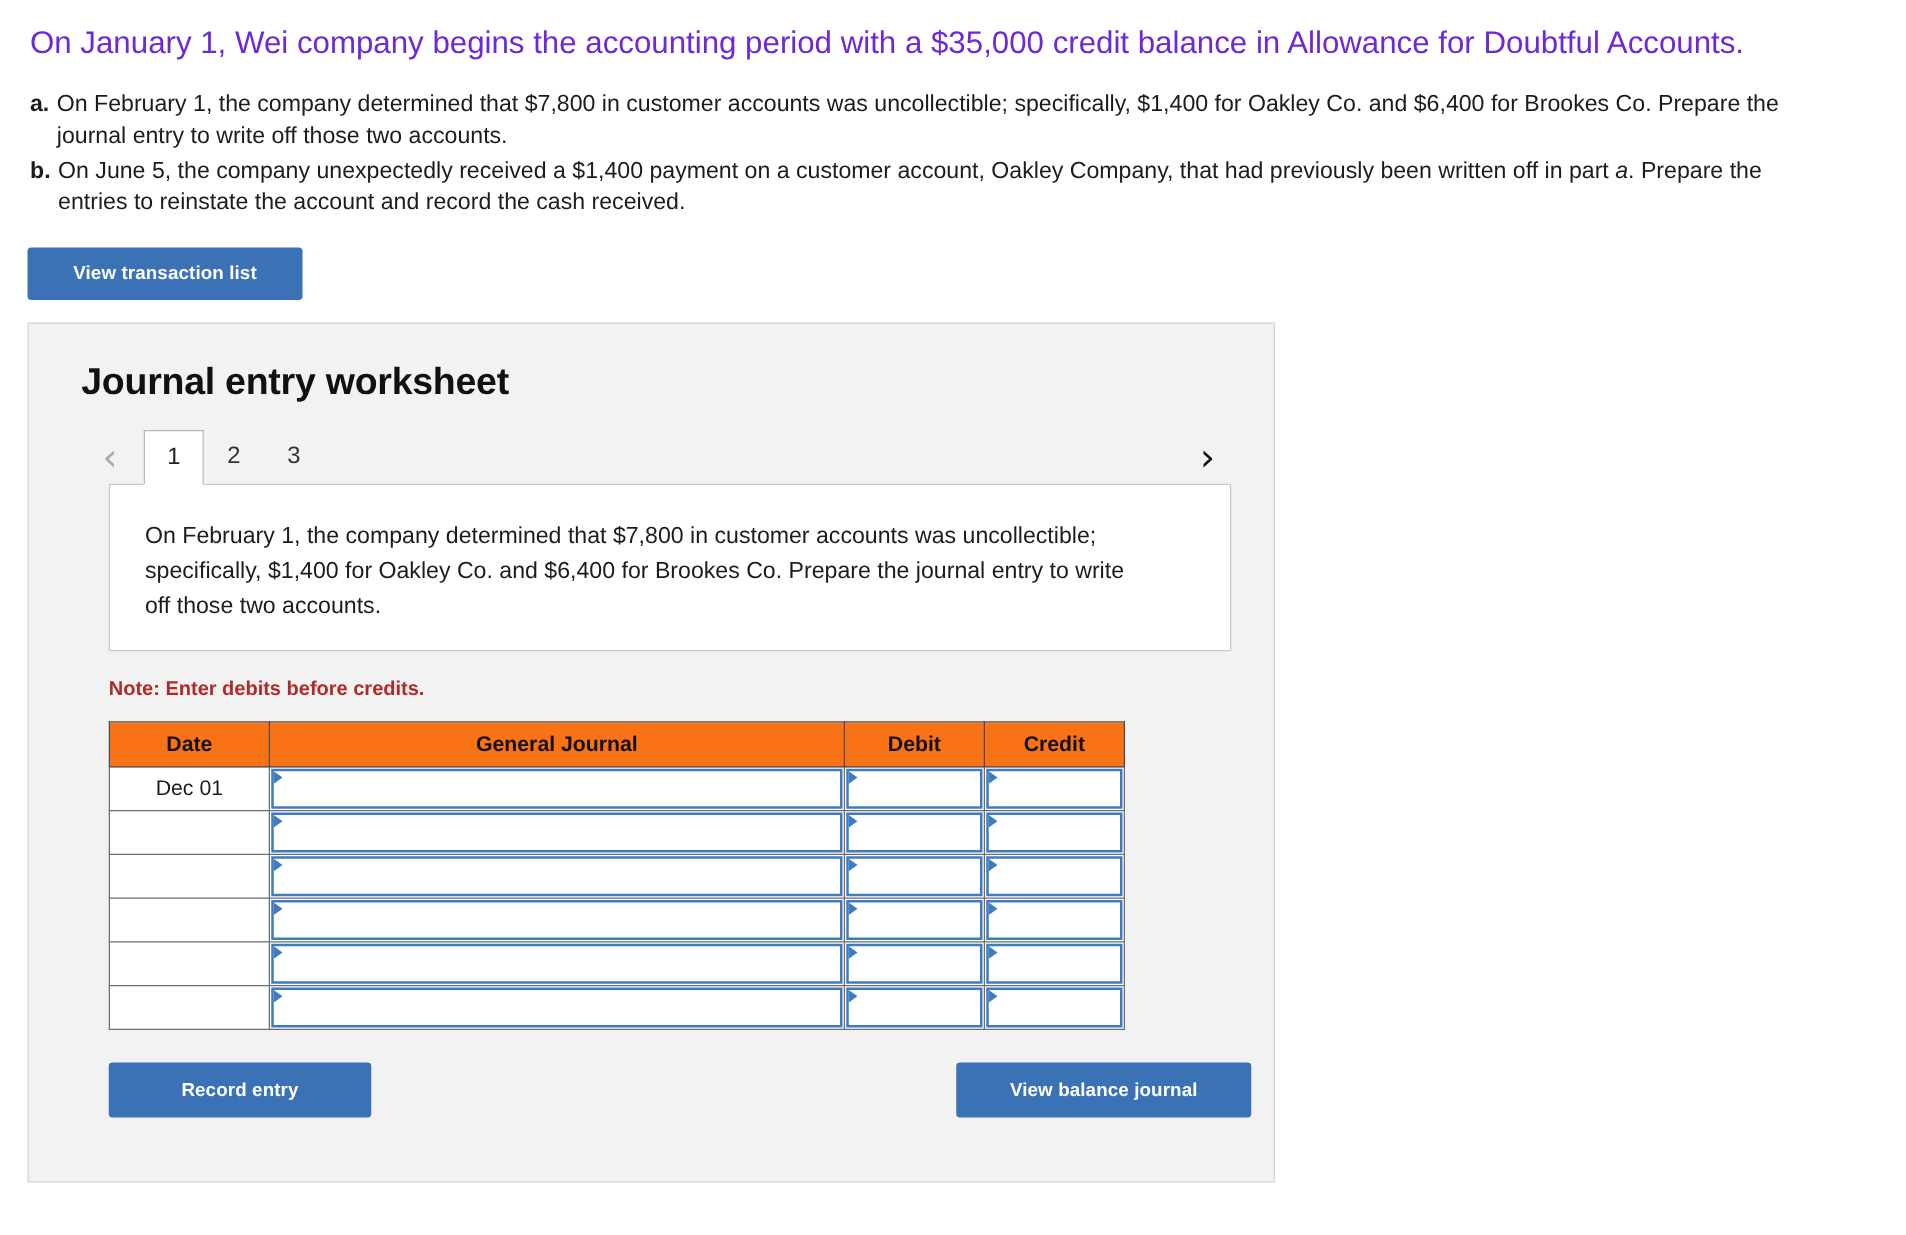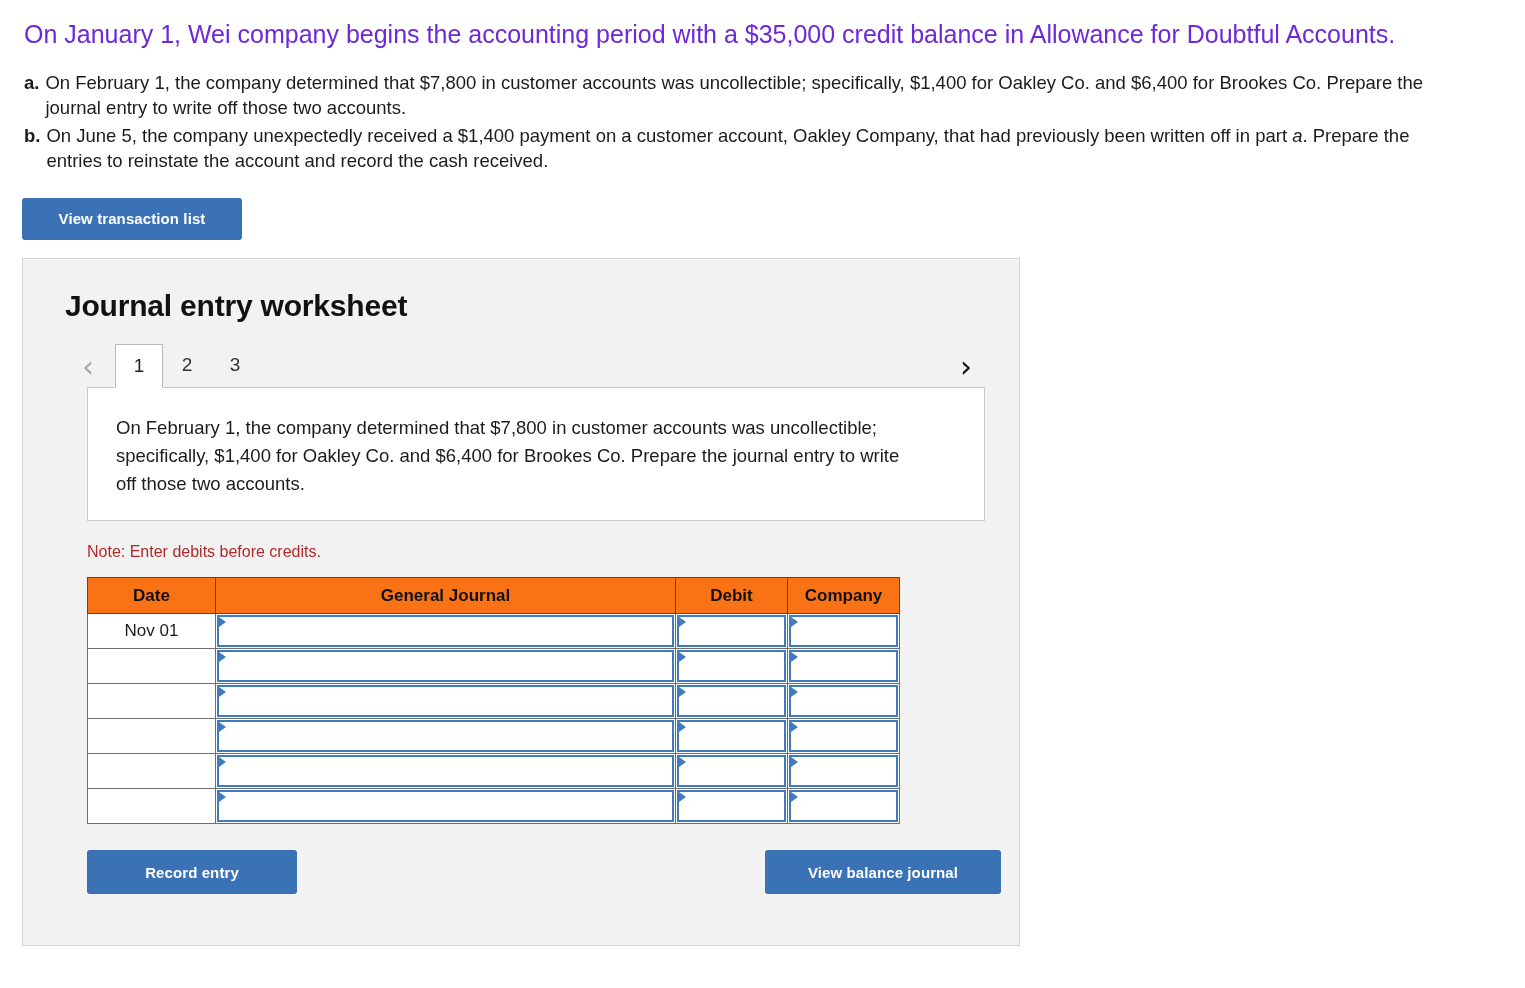--- a/index.html
+++ b/index.html
@@ -160,20 +160,21 @@
     color: #1c1c1c;
     max-width: 790px;
   }
 
   
   .note {
     margin: 22px 0 0 64px;
     font-size: 16px;
     color: #c0392b;
     color: #b02a2a;
+    font-weight: bold;
   }
 
   
   .jtable {
     margin: 16px 0 0 64px;
     width: 812px;
     border-collapse: collapse;
     table-layout: fixed;
     background: #ffffff;
   }
@@ -297,27 +298,27 @@
       <col class="col-date">
       <col class="col-gj">
       <col class="col-debit">
       <col class="col-credit">
     </colgroup>
     <thead>
       <tr>
         <th>Date</th>
         <th>General Journal</th>
         <th>Debit</th>
-        <th>Company</th>
+        <th>Credit</th>
       </tr>
     </thead>
     <tbody>
 
       <tr>
-        <td class="date-cell">Nov 01</td>
+        <td class="date-cell">Dec 01</td>
         <td>
           <div class="cell-input-wrap">
             <input class="cell-input" value="" style="">
             <span class="tri"></span>
           </div>
         </td>
         <td>
           <div class="cell-input-wrap">
             <input class="cell-input" value="" style="">
             <span class="tri"></span>

